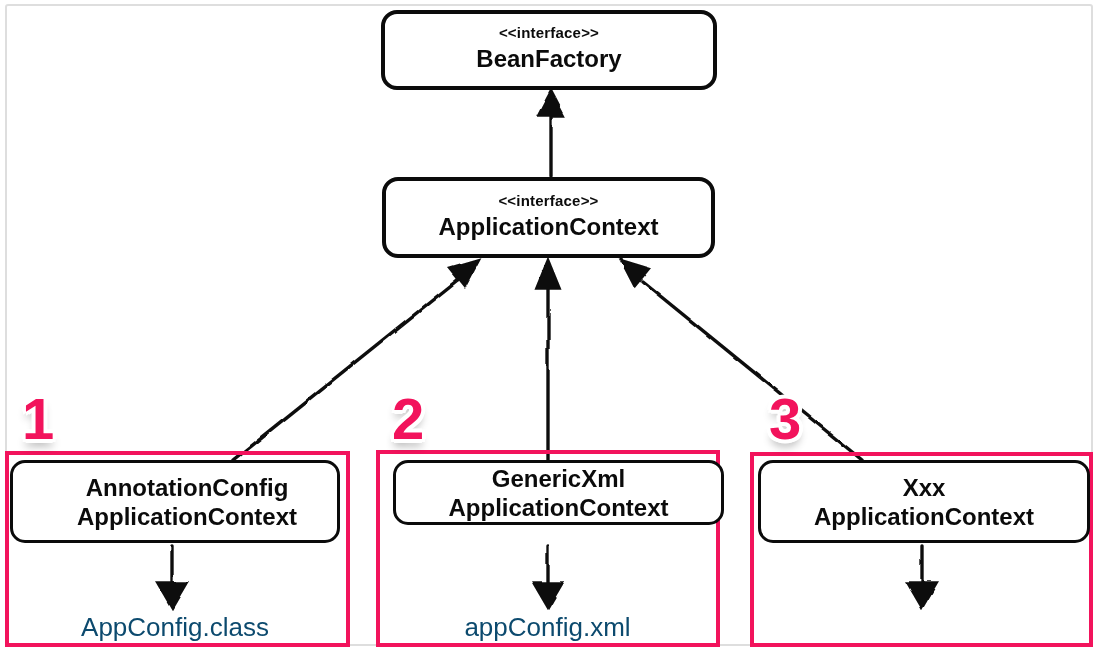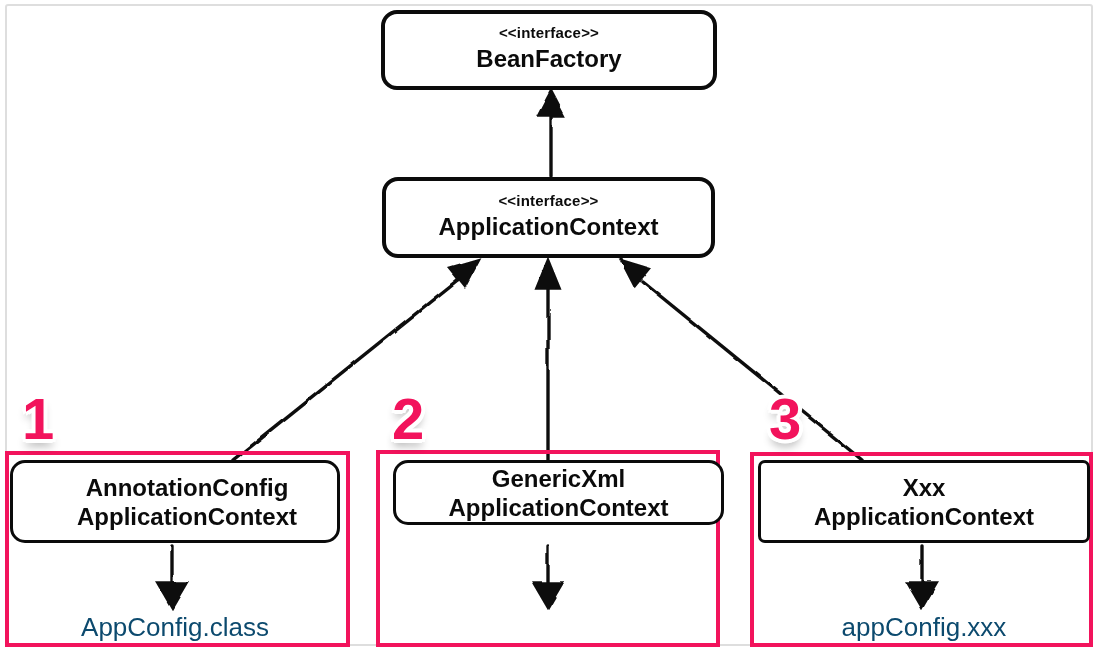--- a/index.html
+++ b/index.html
@@ -107,23 +107,23 @@
     <div>ApplicationContext</div>
   </div>
   <div class="artifact" style="left:10px;top:612px;width:330px;">AppConfig.class</div>
   <div class="badge" style="left:22px;top:390px;">1</div>
 
   <div class="group" style="left:376px;top:450px;width:344px;height:197px;"></div>
   <div class="class-box" style="left:382px;top:460px;width:331px;height:65px;margin-left:11px;">
     <div>GenericXml</div>
     <div>ApplicationContext</div>
   </div>
+  <div class="artifact" style="left:382px;top:612px;width:331px;">appConfig.xml</div>
   <div class="badge" style="left:392px;top:390px;">2</div>
 
   <div class="group" style="left:750px;top:452px;width:343px;height:195px;"></div>
-  <div class="class-box" style="left:758px;top:460px;width:332px;height:83px;border-radius:7px;">
+  <div class="class-box" style="left:758px;top:460px;width:332px;height:83px;">
     <div>Xxx</div>
     <div>ApplicationContext</div>
   </div>
-  <div class="artifact" style="left:758px;top:612px;width:332px;">appConfig.xxx</div>
   <div class="badge" style="left:769px;top:390px;">3</div>
 
 </div>
 
 </body></html>

